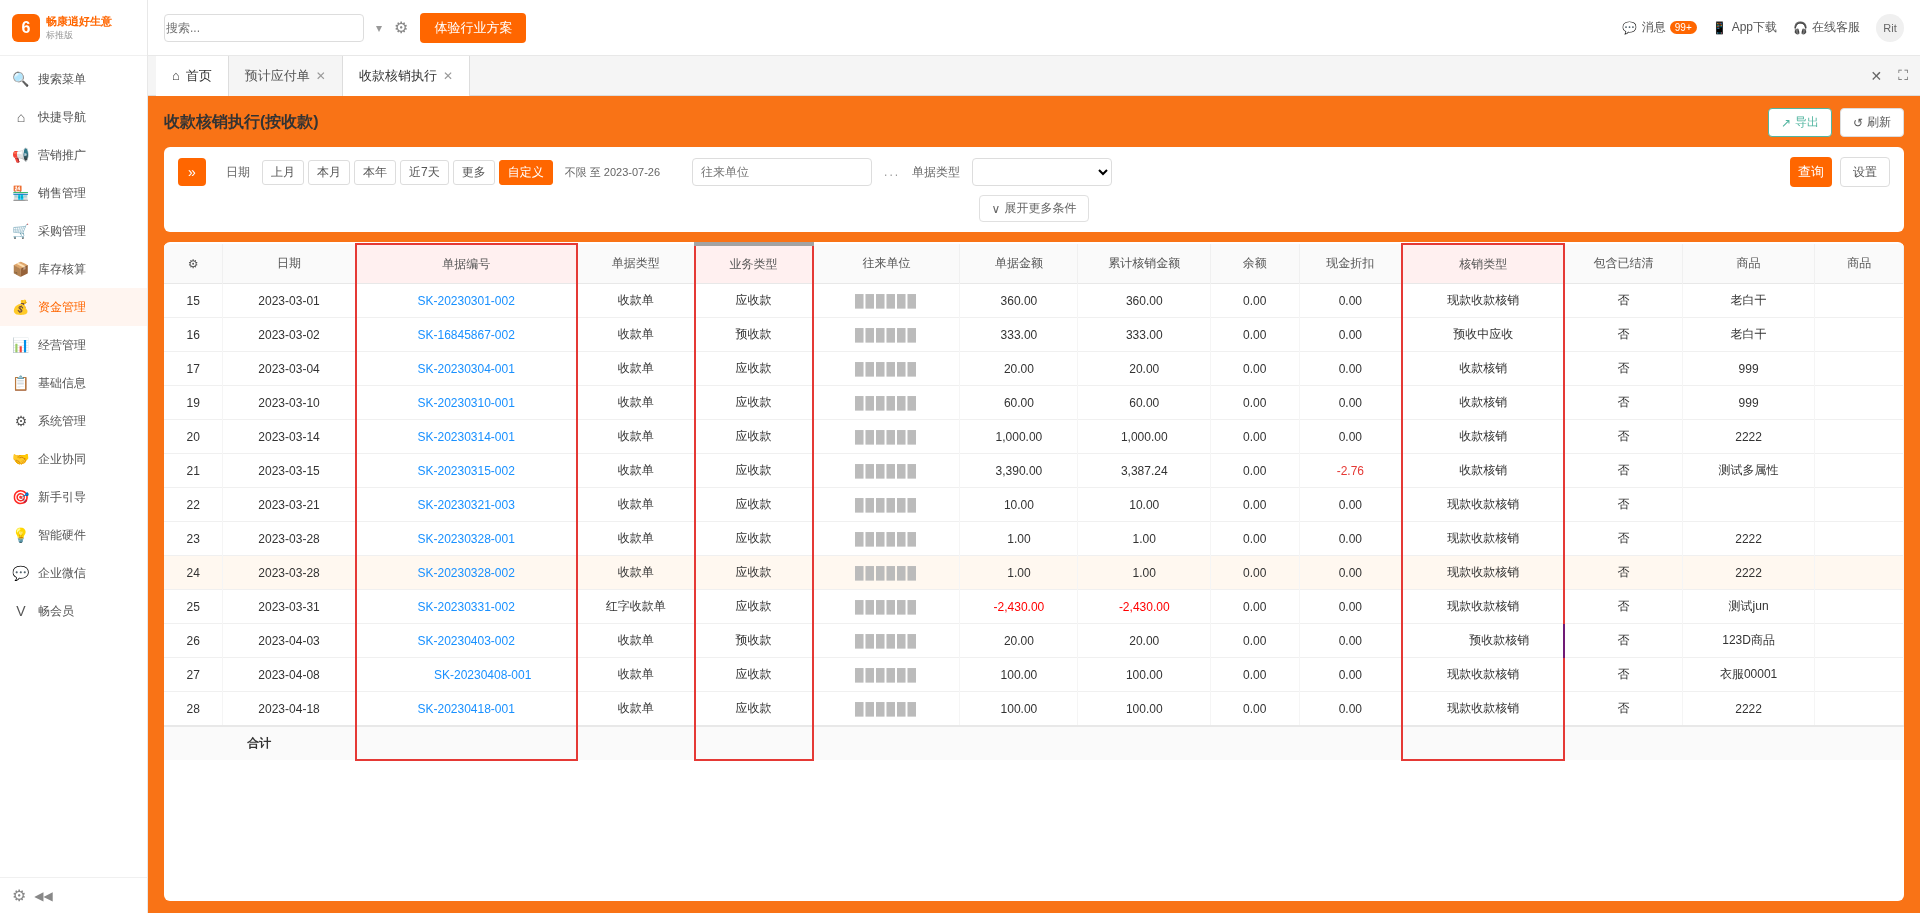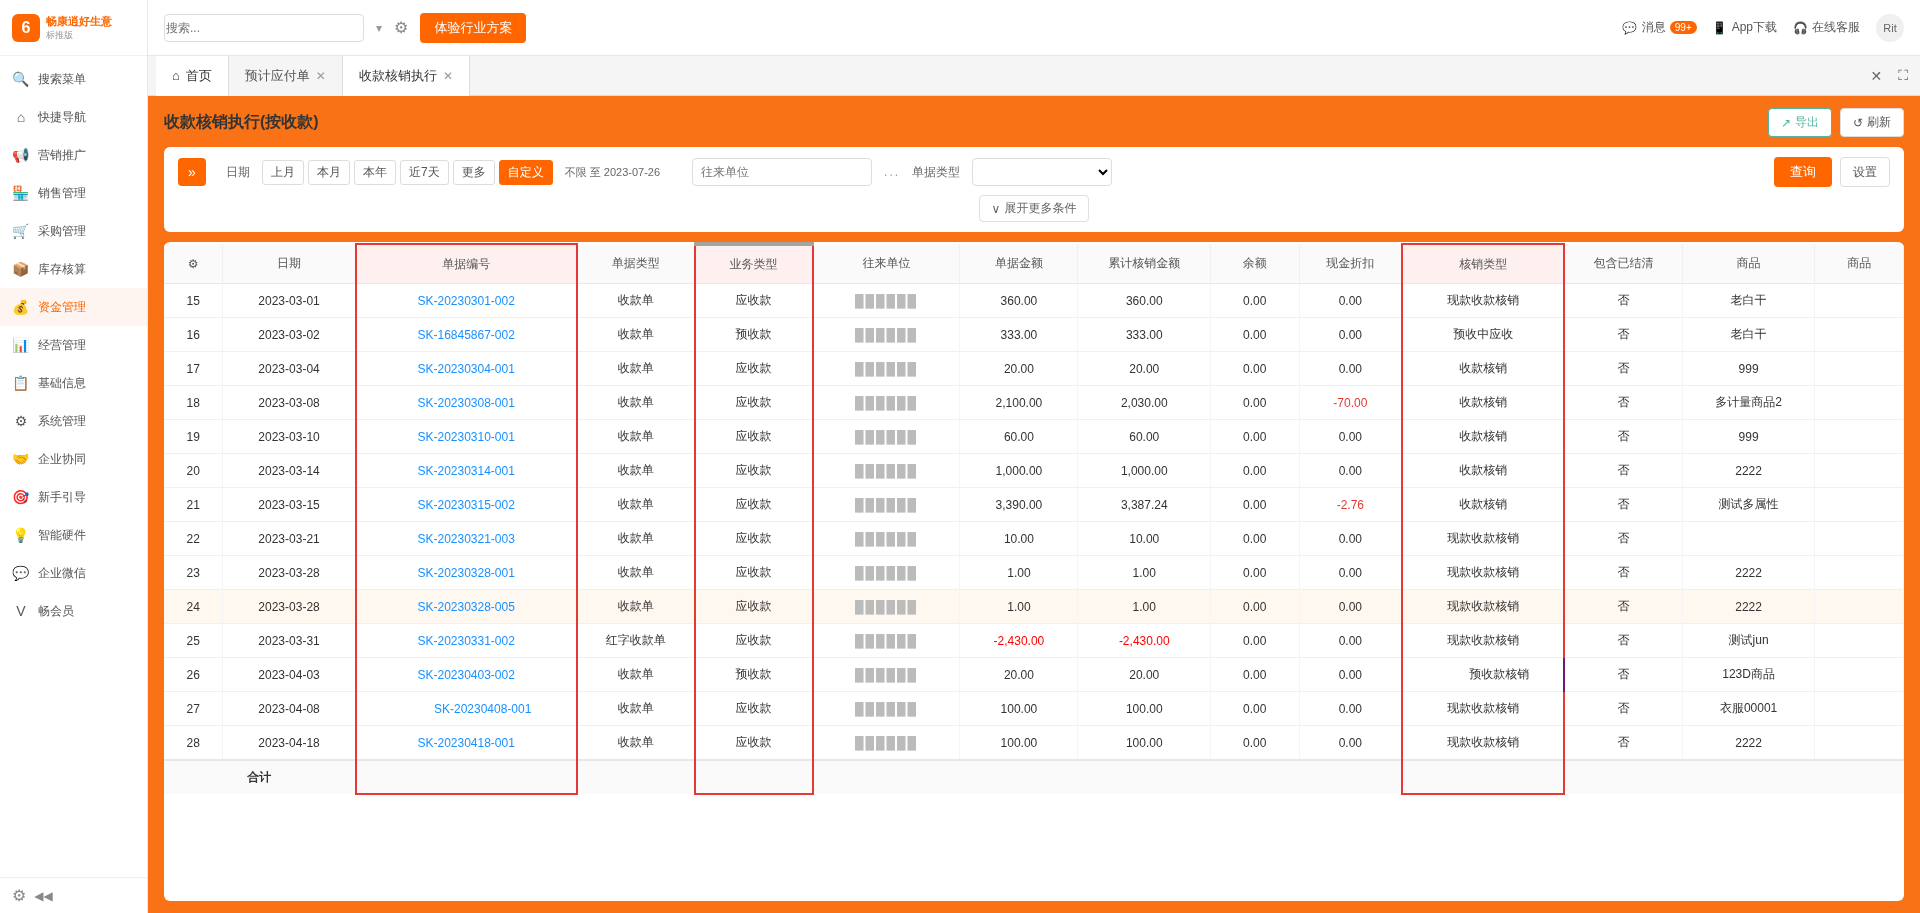--- a/index.html
+++ b/index.html
@@ -48,21 +48,21 @@
     .filter-bar { background: #fff; border-radius: 6px; padding: 10px 14px; margin-bottom: 10px; display: flex; flex-direction: column; gap: 8px; }
     .filter-row { display: flex; align-items: center; gap: 12px; flex-wrap: wrap; }
     .filter-label { color: #666; font-size: 12px; white-space: nowrap; }
     .filter-date-btns { display: flex; gap: 4px; }
     .filter-btn { border: 1px solid #ddd; background: #fff; color: #555; border-radius: 3px; padding: 3px 8px; cursor: pointer; font-size: 12px; }
     .filter-btn.active { background: #f60; color: #fff; border-color: #f60; }
     .filter-date-range { font-size: 11px; color: #666; }
     .filter-input { height: 28px; border: 1px solid #ddd; border-radius: 4px; padding: 0 8px; font-size: 12px; width: 180px; }
     .filter-dots { color: #999; letter-spacing: 2px; }
     .filter-select { height: 28px; border: 1px solid #ddd; border-radius: 4px; padding: 0 8px; font-size: 12px; width: 140px; background: #fff; }
-    .btn-query { background: #f60; color: #fff; border: none; border-radius: 4px; padding: 6px 16px; cursor: pointer; font-size: 13px; }
+    .btn-query { background: #f60; color: #fff; border: none; border-radius: 4px; padding: 6px 8px; cursor: pointer; font-size: 13px; }
     .btn-setting { border: 1px solid #ddd; background: #fff; color: #555; border-radius: 4px; padding: 5px 12px; cursor: pointer; font-size: 12px; }
     .expand-more-btn { display: flex; align-items: center; gap: 4px; cursor: pointer; color: #666; font-size: 12px; border: 1px solid #e0e0e0; border-radius: 4px; padding: 4px 12px; background: #fff; margin: 0 auto; }
     .filter-expand-row { display: flex; justify-content: center; }
     .filter-arrow-toggle { width: 28px; height: 28px; background: #f60; border-radius: 4px; display: flex; align-items: center; justify-content: center; cursor: pointer; color: white; font-size: 14px; margin-right: 8px; }
 
     
     .table-container { flex: 1; overflow: auto; background: #fff; border-radius: 6px; }
     table { width: 100%; border-collapse: collapse; font-size: 12px; }
     thead tr { background: #fafafa; border-bottom: 1px solid #e8e8e8; }
     thead th { padding: 10px 8px; text-align: center; color: #555; font-weight: 500; border-right: 1px solid #f0f0f0; white-space: nowrap; position: sticky; top: 0; background: #fafafa; z-index: 1; }
@@ -316,36 +316,20 @@
     <td class="">20.00</td>
     <td class="">20.00</td>
     <td>0.00</td>
     <td class="">0.00</td>
     <td style="border-left:2px solid #e53935;border-right:2px solid #e53935;">收款核销</td>
     <td>否</td>
     <td>999</td>
     <td></td>
   </tr>
             <tr>
-    <td>18</td>
-    <td>2023-03-08</td>
-    <td style="border-left:2px solid #e53935;border-right:2px solid #e53935;"><a class="td-link">SK-20230308-001</a></td>
-    <td>收款单</td>
-    <td style="border-left:2px solid #e53935;border-right:2px solid #e53935;">应收款</td>
-    <td style="color:#bbb;letter-spacing:2px;">██████</td>
-    <td class="">2,100.00</td>
-    <td class="">2,030.00</td>
-    <td>0.00</td>
-    <td class="td-negative">-70.00</td>
-    <td style="border-left:2px solid #e53935;border-right:2px solid #e53935;">收款核销</td>
-    <td>否</td>
-    <td>多计量商品2</td>
-    <td></td>
-  </tr>
-            <tr>
     <td>19</td>
     <td>2023-03-10</td>
     <td style="border-left:2px solid #e53935;border-right:2px solid #e53935;"><a class="td-link">SK-20230310-001</a></td>
     <td>收款单</td>
     <td style="border-left:2px solid #e53935;border-right:2px solid #e53935;">应收款</td>
     <td style="color:#bbb;letter-spacing:2px;">██████</td>
     <td class="">60.00</td>
     <td class="">60.00</td>
     <td>0.00</td>
     <td class="">0.00</td>
@@ -414,21 +398,21 @@
     <td>0.00</td>
     <td class="">0.00</td>
     <td style="border-left:2px solid #e53935;border-right:2px solid #e53935;">现款收款核销</td>
     <td>否</td>
     <td>2222</td>
     <td></td>
   </tr>
             <tr class="highlighted">
     <td>24</td>
     <td>2023-03-28</td>
-    <td style="border-left:2px solid #e53935;border-right:2px solid #e53935;"><a class="td-link">SK-20230328-005</a></td>
+    <td style="border-left:2px solid #e53935;border-right:2px solid #e53935;"><a class="td-link">SK-20230328-002</a></td>
     <td>收款单</td>
     <td style="border-left:2px solid #e53935;border-right:2px solid #e53935;">应收款</td>
     <td style="color:#bbb;letter-spacing:2px;">██████</td>
     <td class="">1.00</td>
     <td class="">1.00</td>
     <td>0.00</td>
     <td class="">0.00</td>
     <td style="border-left:2px solid #e53935;border-right:2px solid #e53935;">现款收款核销</td>
     <td>否</td>
     <td>2222</td>

